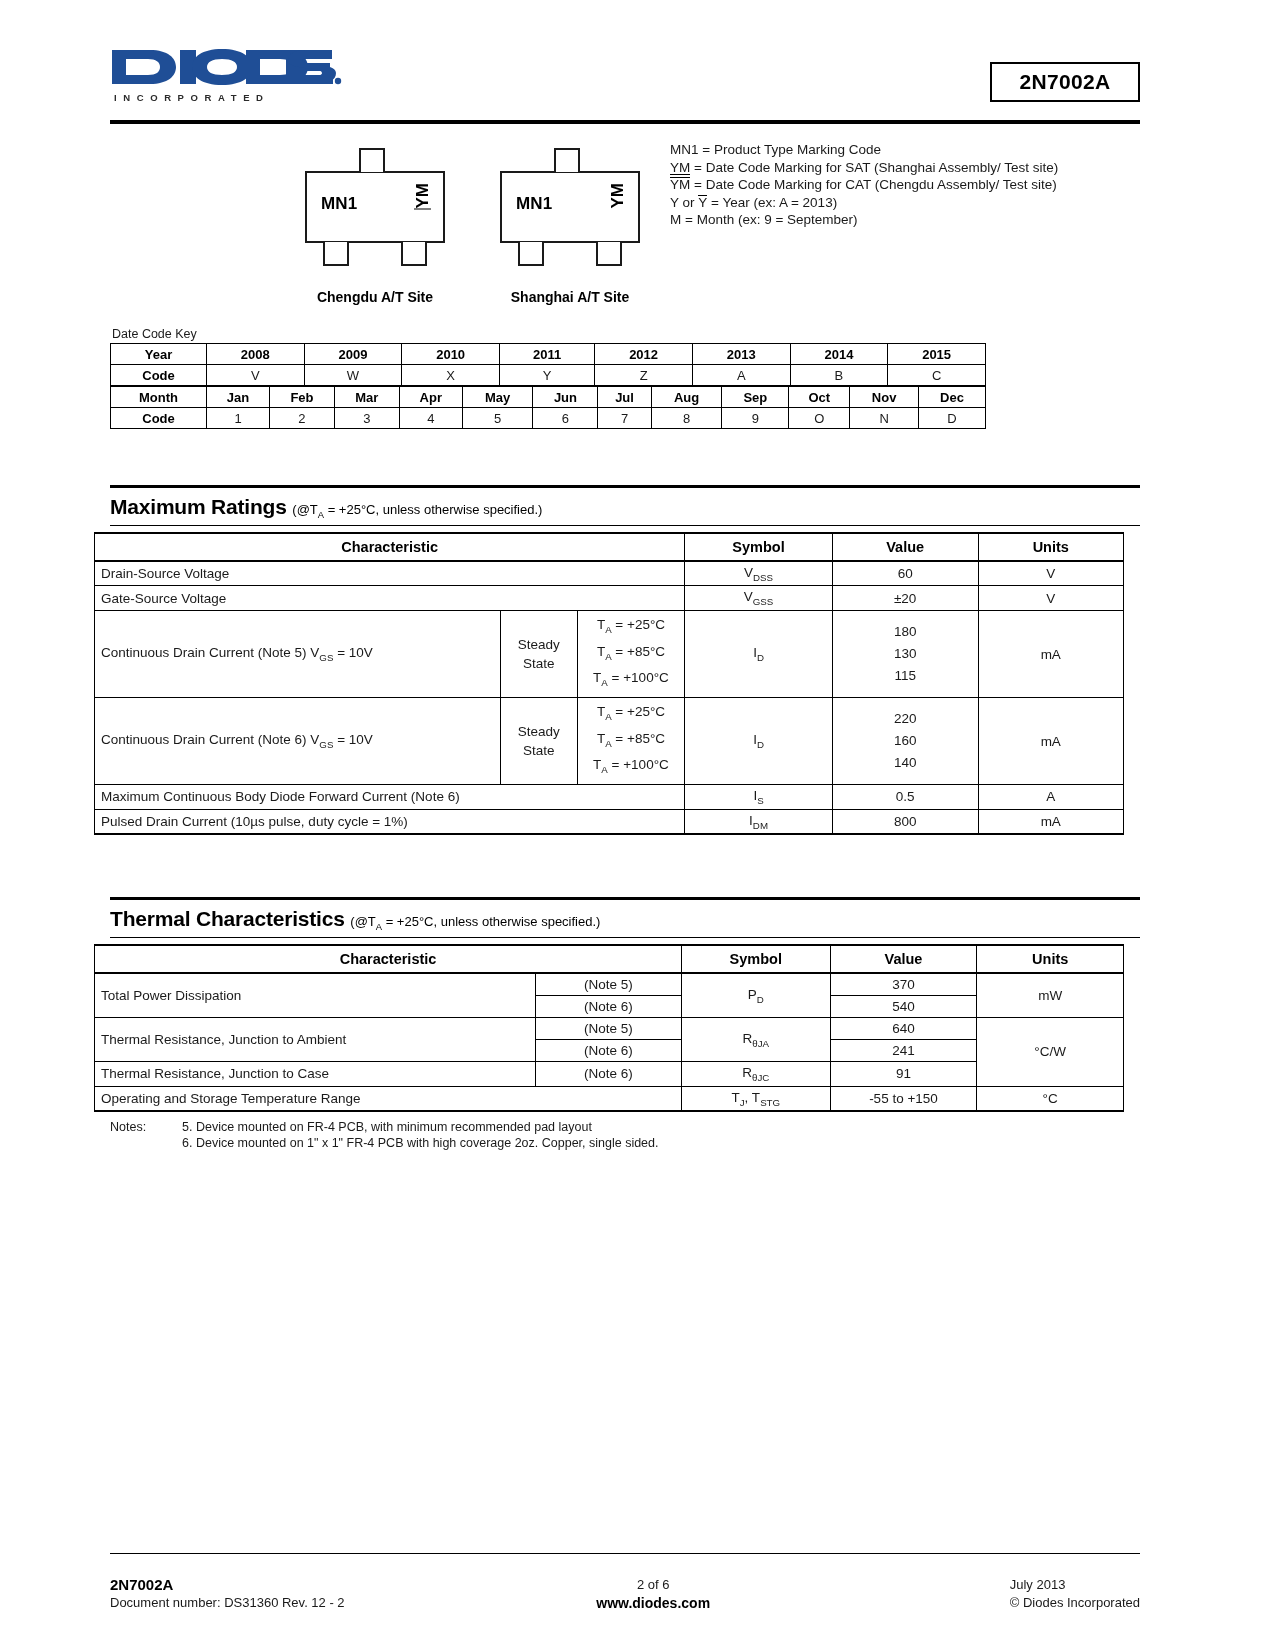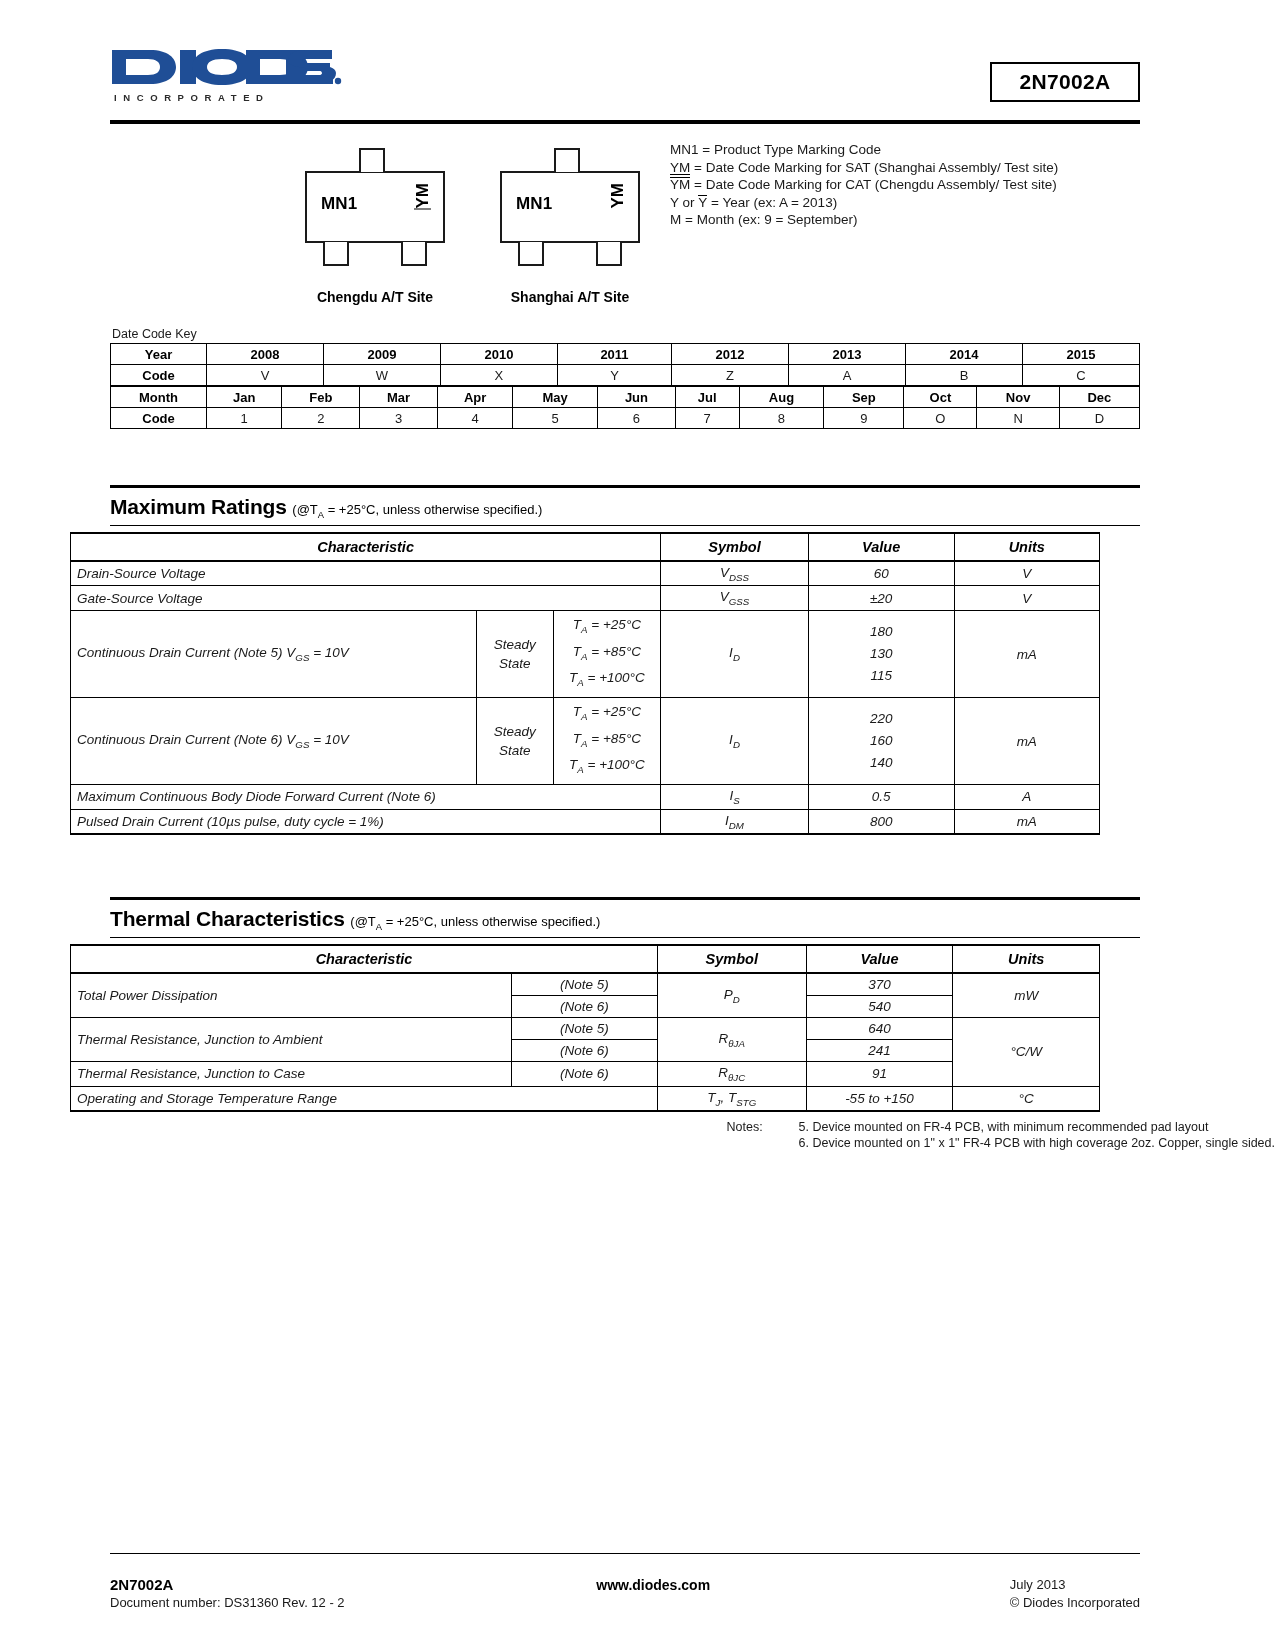--- a/index.html
+++ b/index.html
@@ -74,47 +74,47 @@
   }
 
   
   .dck-label { margin:6px 0 2px 112px; font-size:12.5px; color:#1a1a1a; }
   table.grid { border-collapse:collapse; font-size:13px; }
   table.grid td {
     border:1px solid #000; text-align:center; padding:2px 0;
     height:21px; color:#1a1a1a;
   }
   table.grid td.hd { font-weight:bold; color:#000; }
-  .dc-table { margin-left:110px; width:1030px; }
+  .dc-table { margin-left:110px; width:876px; }
   .dc-table.second { }
   .dc-table td.rowhdr { font-weight:bold; width:96px; }
 
   
   table.spec {
-    border-collapse:collapse; margin-left:70px; width:1030px;
-    font-size:13.5px; color:#1a1a1a;font-style:italic;
+    border-collapse:collapse; margin-left:94px; width:1030px;
+    font-size:13.5px; color:#1a1a1a;
   }
   table.spec td, table.spec th {
     border:1px solid #000; padding:3px 6px; vertical-align:middle;
   }
   table.spec thead td {
     font-weight:bold; text-align:center; color:#000;
     border-top:2.5px solid #000; border-bottom:2px solid #000;
     height:28px; font-size:14.5px;
   }
   table.spec tbody tr:last-child td { border-bottom:2.5px solid #000; }
   .c-char { text-align:left; }
   .c-ctr  { text-align:center; }
   .multi  { line-height:22px; }
   .tall td { height:auto; }
 
   
   .notes {
     margin:7px 0 0 110px; font-size:12.5px; color:#1a1a1a;
-    line-height:16px; display:flex;justify-content:flex-end;
+    line-height:16px; display:flex;
   }
   .notes .lbl { width:72px; }
   .notes .body { }
 
   
   .footer {
     position:absolute; left:0; right:0; bottom:38px;
     padding:0 135px 0 110px;
     display:flex; justify-content:space-between; align-items:flex-start;
     font-size:13px; color:#1a1a1a;
@@ -418,20 +418,21 @@
     </div>
   </div>
 
   <div class="footer-rule"></div>
   <div class="footer">
     <div class="col left">
       <div class="big">2N7002A</div>
       <div>Document number: DS31360 Rev. 12 - 2</div>
     </div>
     <div class="col mid">
+      <div>2 of 6</div>
       <div class="site">www.diodes.com</div>
     </div>
     <div class="col right">
       <div>July 2013</div>
       <div>© Diodes Incorporated</div>
     </div>
   </div>
 
 </div>
 

